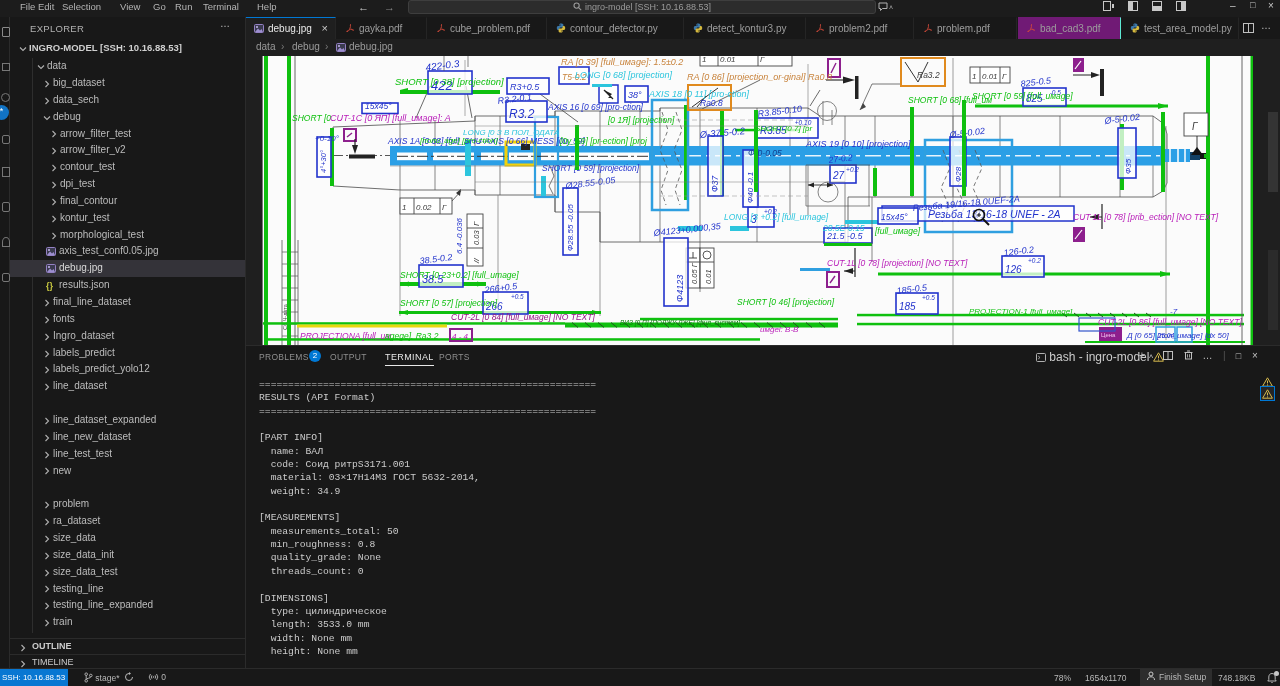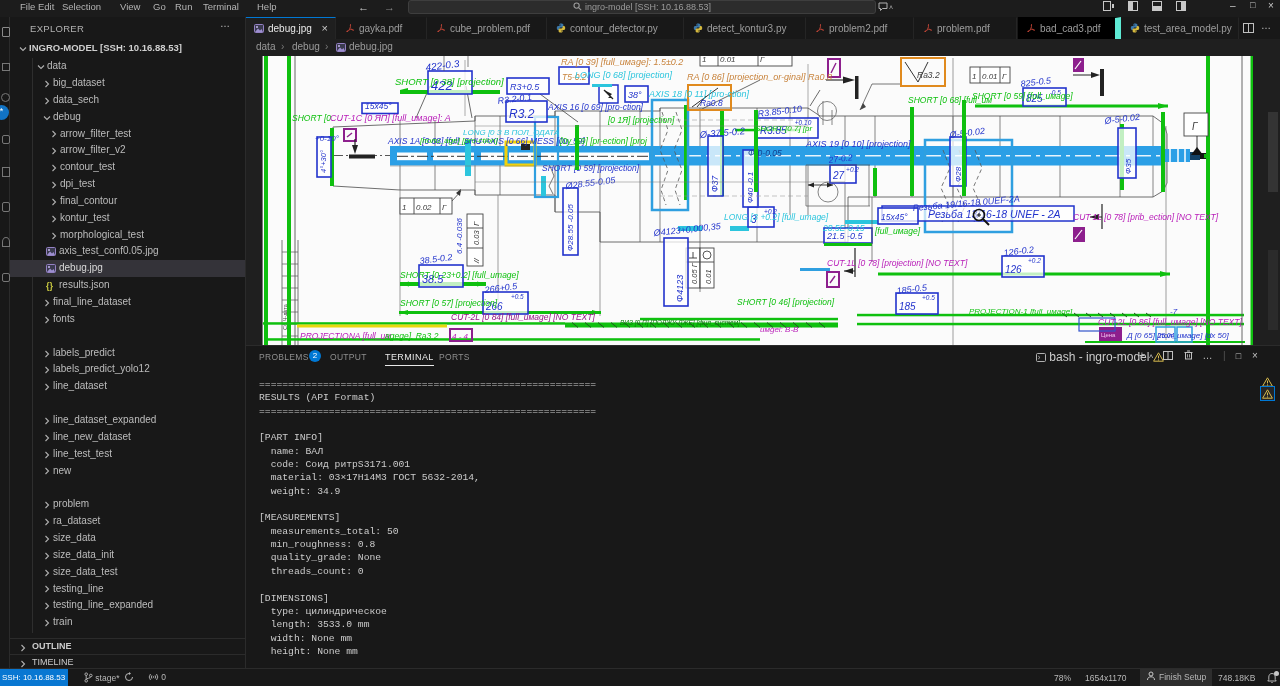--- a/index.html
+++ b/index.html
@@ -158,20 +158,26 @@
           <path d="M2.5 1 L5.5 4 L2.5 7" fill="none" stroke="#b0b0b0" stroke-width="1.1"></path>
         </svg></span>
       <span style="position:absolute;left:43px;top:2.2px;color:#bcbcbc">final_line_dataset</span>
     </div>
     <div style="position:absolute;left:0;top:293.8px;width:236px;height:16.8px;white-space:nowrap">
       <span style="position:absolute;left:33px;top:3px"><svg width="8" height="8" viewBox="0 0 8 8" style="vertical-align:-1px">
           <path d="M2.5 1 L5.5 4 L2.5 7" fill="none" stroke="#b0b0b0" stroke-width="1.1"></path>
         </svg></span>
       <span style="position:absolute;left:43px;top:2.2px;color:#bcbcbc">fonts</span>
     </div>
+    <div style="position:absolute;left:0;top:310.6px;width:236px;height:16.8px;white-space:nowrap">
+      <span style="position:absolute;left:33px;top:3px"><svg width="8" height="8" viewBox="0 0 8 8" style="vertical-align:-1px">
+          <path d="M2.5 1 L5.5 4 L2.5 7" fill="none" stroke="#b0b0b0" stroke-width="1.1"></path>
+        </svg></span>
+      <span style="position:absolute;left:43px;top:2.2px;color:#bcbcbc">Ingro_dataset</span>
+    </div>
     <div style="position:absolute;left:0;top:327.5px;width:236px;height:16.8px;white-space:nowrap">
       <span style="position:absolute;left:33px;top:3px"><svg width="8" height="8" viewBox="0 0 8 8" style="vertical-align:-1px">
           <path d="M2.5 1 L5.5 4 L2.5 7" fill="none" stroke="#b0b0b0" stroke-width="1.1"></path>
         </svg></span>
       <span style="position:absolute;left:43px;top:2.2px;color:#bcbcbc">labels_predict</span>
     </div>
     <div style="position:absolute;left:0;top:344.3px;width:236px;height:16.8px;white-space:nowrap">
       <span style="position:absolute;left:33px;top:3px"><svg width="8" height="8" viewBox="0 0 8 8" style="vertical-align:-1px">
           <path d="M2.5 1 L5.5 4 L2.5 7" fill="none" stroke="#b0b0b0" stroke-width="1.1"></path>
         </svg></span>
@@ -312,21 +318,21 @@
             <path d="M5.6 1 C4.6 1 4.9 3.2 5 3.8 C4.6 5 4.2 5.9 3.6 7 C2.4 7.5 1.2 8.2 1.4 8.8 C1.8 9.6 3 8.5 3.9 7.4 C4.7 7.1 5.5 6.9 6.3 6.8 C7.2 7.5 8.3 8 8.8 7.4 C9.4 6.5 7.6 6.3 6.7 6.2 C6.2 5.6 5.8 5 5.5 4.2 C5.8 3 6.1 1 5.6 1 Z M5.2 4.8 C5.4 5.3 5.7 5.8 6 6.2 C5.5 6.3 4.9 6.4 4.4 6.6 C4.7 6 5 5.4 5.2 4.8 Z" fill="#d44a3a"></path>
           </svg></span>
         <span style="position:absolute;left:22px;top:4.5px">problem2.pdf</span>
       </div>
       <div style="position:absolute;top:0;height:21.5px;left:669px;width:102px;background:#181818;border-top:1.5px solid transparent;border-right:1px solid #252525;color:#9d9d9d;white-space:nowrap;overflow:hidden">
         <span style="position:absolute;left:8px;top:5px"><svg width="10" height="10" viewBox="0 0 10 10" style="vertical-align:-1px">
             <path d="M5.6 1 C4.6 1 4.9 3.2 5 3.8 C4.6 5 4.2 5.9 3.6 7 C2.4 7.5 1.2 8.2 1.4 8.8 C1.8 9.6 3 8.5 3.9 7.4 C4.7 7.1 5.5 6.9 6.3 6.8 C7.2 7.5 8.3 8 8.8 7.4 C9.4 6.5 7.6 6.3 6.7 6.2 C6.2 5.6 5.8 5 5.5 4.2 C5.8 3 6.1 1 5.6 1 Z M5.2 4.8 C5.4 5.3 5.7 5.8 6 6.2 C5.5 6.3 4.9 6.4 4.4 6.6 C4.7 6 5 5.4 5.2 4.8 Z" fill="#d44a3a"></path>
           </svg></span>
         <span style="position:absolute;left:22px;top:4.5px">problem.pdf</span>
       </div>
-      <div style="position:absolute;top:0;height:21.5px;left:772px;width:103px;background:#000000;border-top:1.5px solid transparent;border-right:6px solid #5eead4;color:#9d9d9d;white-space:nowrap;overflow:hidden">
+      <div style="position:absolute;top:0;height:21.5px;left:772px;width:103px;background:#701a75;border-top:1.5px solid transparent;border-right:1px solid #5eead4;color:#9d9d9d;white-space:nowrap;overflow:hidden">
         <span style="position:absolute;left:8px;top:5px"><svg width="10" height="10" viewBox="0 0 10 10" style="vertical-align:-1px">
             <path d="M5.6 1 C4.6 1 4.9 3.2 5 3.8 C4.6 5 4.2 5.9 3.6 7 C2.4 7.5 1.2 8.2 1.4 8.8 C1.8 9.6 3 8.5 3.9 7.4 C4.7 7.1 5.5 6.9 6.3 6.8 C7.2 7.5 8.3 8 8.8 7.4 C9.4 6.5 7.6 6.3 6.7 6.2 C6.2 5.6 5.8 5 5.5 4.2 C5.8 3 6.1 1 5.6 1 Z M5.2 4.8 C5.4 5.3 5.7 5.8 6 6.2 C5.5 6.3 4.9 6.4 4.4 6.6 C4.7 6 5 5.4 5.2 4.8 Z" fill="#d44a3a"></path>
           </svg></span>
         <span style="position:absolute;left:22px;top:4.5px">bad_cad3.pdf</span>
       </div>
       <div style="position:absolute;top:0;height:21.5px;left:876px;width:117px;background:#181818;border-top:1.5px solid transparent;border-right:1px solid #252525;color:#9d9d9d;white-space:nowrap;overflow:hidden">
         <span style="position:absolute;left:8px;top:5px"><svg width="10" height="10" viewBox="0 0 10 10" style="vertical-align:-1px">
             <path d="M5 0.5 C3.6 0.5 3.3 1.2 3.3 1.8 L3.3 2.7 L5.1 2.7 L5.1 3 L2.4 3 C1.5 3 0.8 3.6 0.8 5 C0.8 6.4 1.5 7 2.4 7 L3.3 7 L3.3 5.9 C3.3 5.2 3.9 4.6 4.6 4.6 L6.4 4.6 C7 4.6 7.4 4.1 7.4 3.6 L7.4 1.8 C7.4 1.1 6.6 0.5 5 0.5 Z M4.2 1.4 A0.45 0.45 0 1 1 4.2 2.3 A0.45 0.45 0 0 1 4.2 1.4 Z" fill="#3a76a8"></path>
             <path d="M5 9.5 C6.4 9.5 6.7 8.8 6.7 8.2 L6.7 7.3 L4.9 7.3 L4.9 7 L7.6 7 C8.5 7 9.2 6.4 9.2 5 C9.2 3.6 8.5 3 7.6 3 L6.7 3 L6.7 4.1 C6.7 4.8 6.1 5.4 5.4 5.4 L3.6 5.4 C3 5.4 2.6 5.9 2.6 6.4 L2.6 8.2 C2.6 8.9 3.4 9.5 5 9.5 Z M5.8 8.6 A0.45 0.45 0 1 1 5.8 7.7 A0.45 0.45 0 0 1 5.8 8.6 Z" fill="#d4b83e"></path>
           </svg></span>

